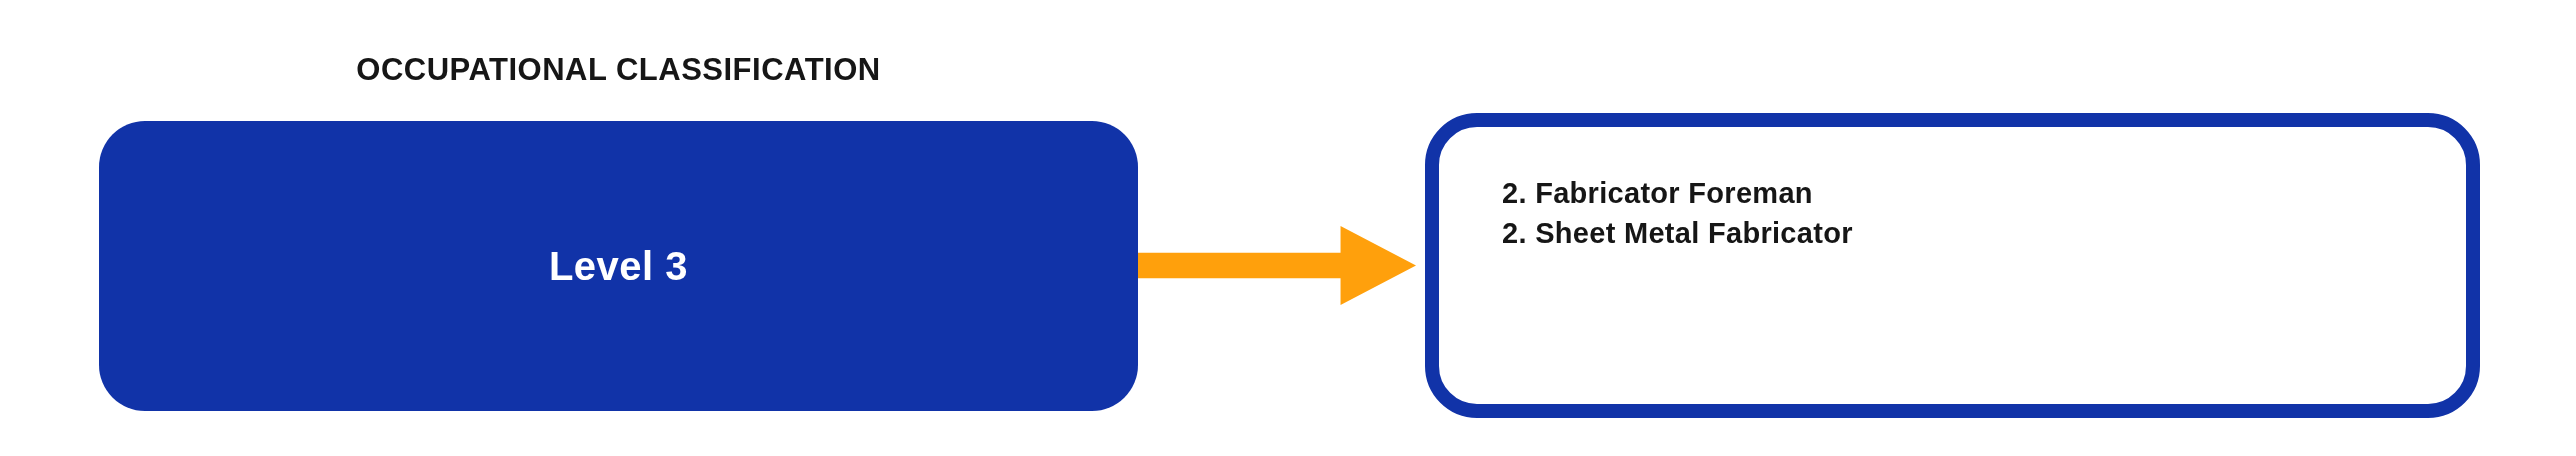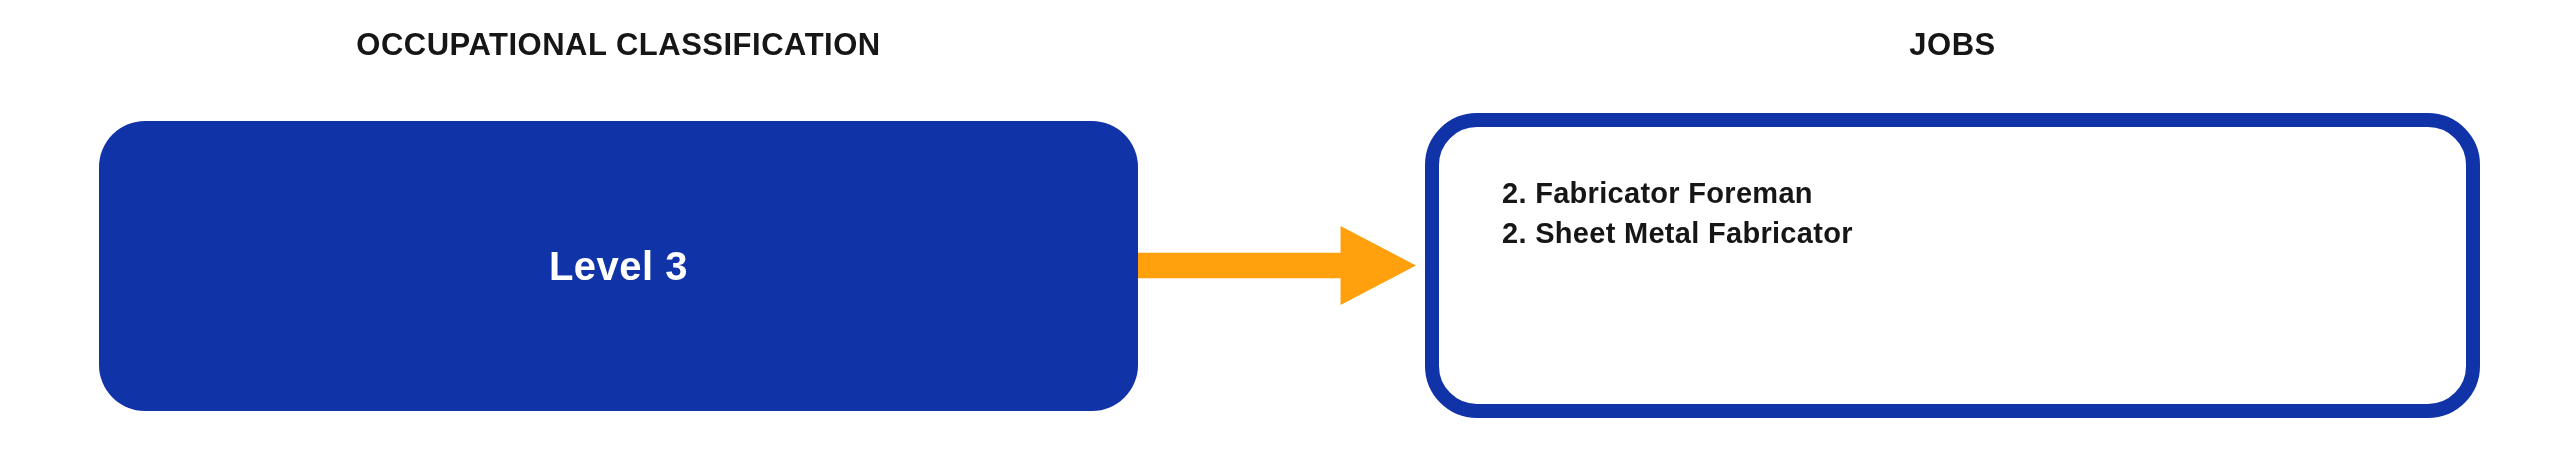--- a/index.html
+++ b/index.html
@@ -10,21 +10,21 @@
   }
   .canvas {
     position: relative;
     width: 2576px;
     height: 457px;
     background: #ffffff;
     overflow: hidden;
   }
   .header {
     position: absolute;
-    top: 27px;
+    top: 52px;
     text-align: center;
     font-size: 31px;
     font-weight: bold;
     color: #161616;
     letter-spacing: 0.5px;
     white-space: nowrap;
   }
   .header-left {
     left: 99px;
     width: 1039px;
@@ -82,21 +82,20 @@
     white-space: nowrap;
   }
 </style>
 </head>
 <body>
 
 <div class="canvas">
 
   <div class="header header-left">OCCUPATIONAL CLASSIFICATION</div>
 
-  <div class="header header-right">JOBS</div>
 
   <div class="level-box">
     <div>Level 3</div>
   </div>
 
   <svg class="arrow-svg" viewBox="0 0 280 80" preserveAspectRatio="none">
     <polygon points="0,27 204,27 204,0 280,40 204,80 204,53 0,53" fill="#FFA00C"></polygon>
   </svg>
 
   <div class="jobs-box">

